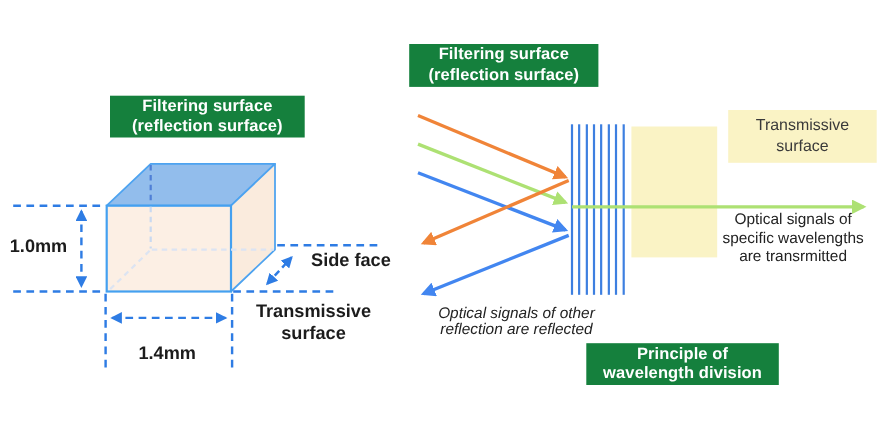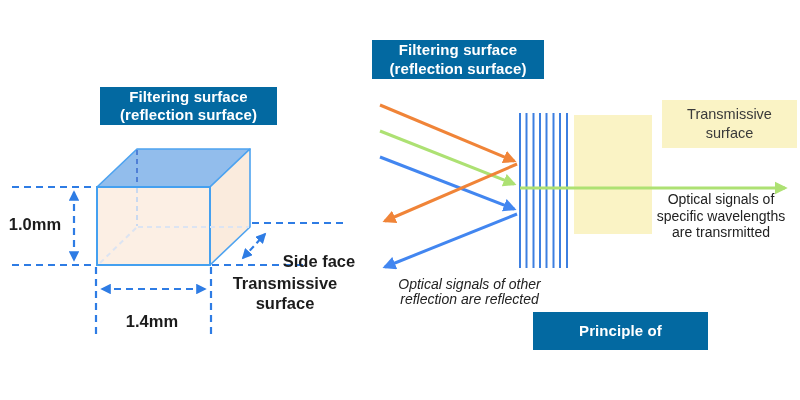--- a/index.html
+++ b/index.html
@@ -1,20 +1,20 @@
 <!DOCTYPE html>
 <html><head>
 <meta charset="utf-8">
 <style>
   html,body{margin:0;padding:0;}
   body{width:800px;height:400px;background:#ffffff;font-family:"Liberation Sans",sans-serif;overflow:hidden;}
   .stage{position:absolute;left:0;top:0;width:800px;height:400px;}
   svg.layer{position:absolute;left:0;top:0;}
   .lbl{position:absolute;text-align:center;}
-  .bluebox{background:#0369a1;color:#ffffff;font-weight:700;font-size:15px;line-height:18.5px;
+  .bluebox{background:#15803d;color:#ffffff;font-weight:700;font-size:15px;line-height:18.5px;
            display:flex;flex-direction:column;justify-content:center;letter-spacing:.1px;}
   .yellowbox{background:#FAF3C5;color:#3a3a3a;font-weight:400;font-size:14.5px;line-height:19px;
              display:flex;flex-direction:column;justify-content:center;}
   .blk{color:#1c1c1c;font-weight:600;font-size:16.5px;line-height:19.5px;}
   .cap{color:#222222;font-weight:400;font-size:14px;}
 </style>
 </head>
 <body>
 
 <div class="stage">
@@ -82,21 +82,21 @@
 
   <div class="lbl bluebox" style="left:100px;top:87px;width:177px;height:38px;">
     <span>Filtering surface</span>
     <span>(reflection surface)</span>
   </div>
 
   <div class="lbl blk" style="left:2px;top:215px;width:66px;">1.0mm</div>
 
   <div class="lbl blk" style="left:102px;top:312px;width:100px;">1.4mm</div>
 
-  <div class="lbl blk" style="left:252px;top:252px;width:98px;padding-left:18px;">Side face</div>
+  <div class="lbl blk" style="left:252px;top:228px;width:98px;padding-left:18px;">Side face</div>
 
   <div class="lbl blk" style="left:220px;top:274px;width:130px;">
     <span style="display:block">Transmissive</span>
     <span style="display:block">surface</span>
   </div>
 
   <div class="lbl bluebox" style="left:372px;top:40px;width:172px;height:39px;">
     <span>Filtering surface</span>
     <span>(reflection surface)</span>
   </div>
@@ -112,15 +112,16 @@
     <span style="display:block">are transrmitted</span>
   </div>
 
   <div class="lbl cap" style="left:382px;top:277px;width:175px;line-height:15px;font-style:italic;">
     <span style="display:block">Optical signals of other</span>
     <span style="display:block">reflection are reflected</span>
   </div>
 
   <div class="lbl bluebox" style="left:517px;top:312px;width:175px;height:38px;margin-left:16px;">
     <span>Principle of</span>
+    <span>wavelength division</span>
   </div>
 
 </div>
 
 </body></html>

